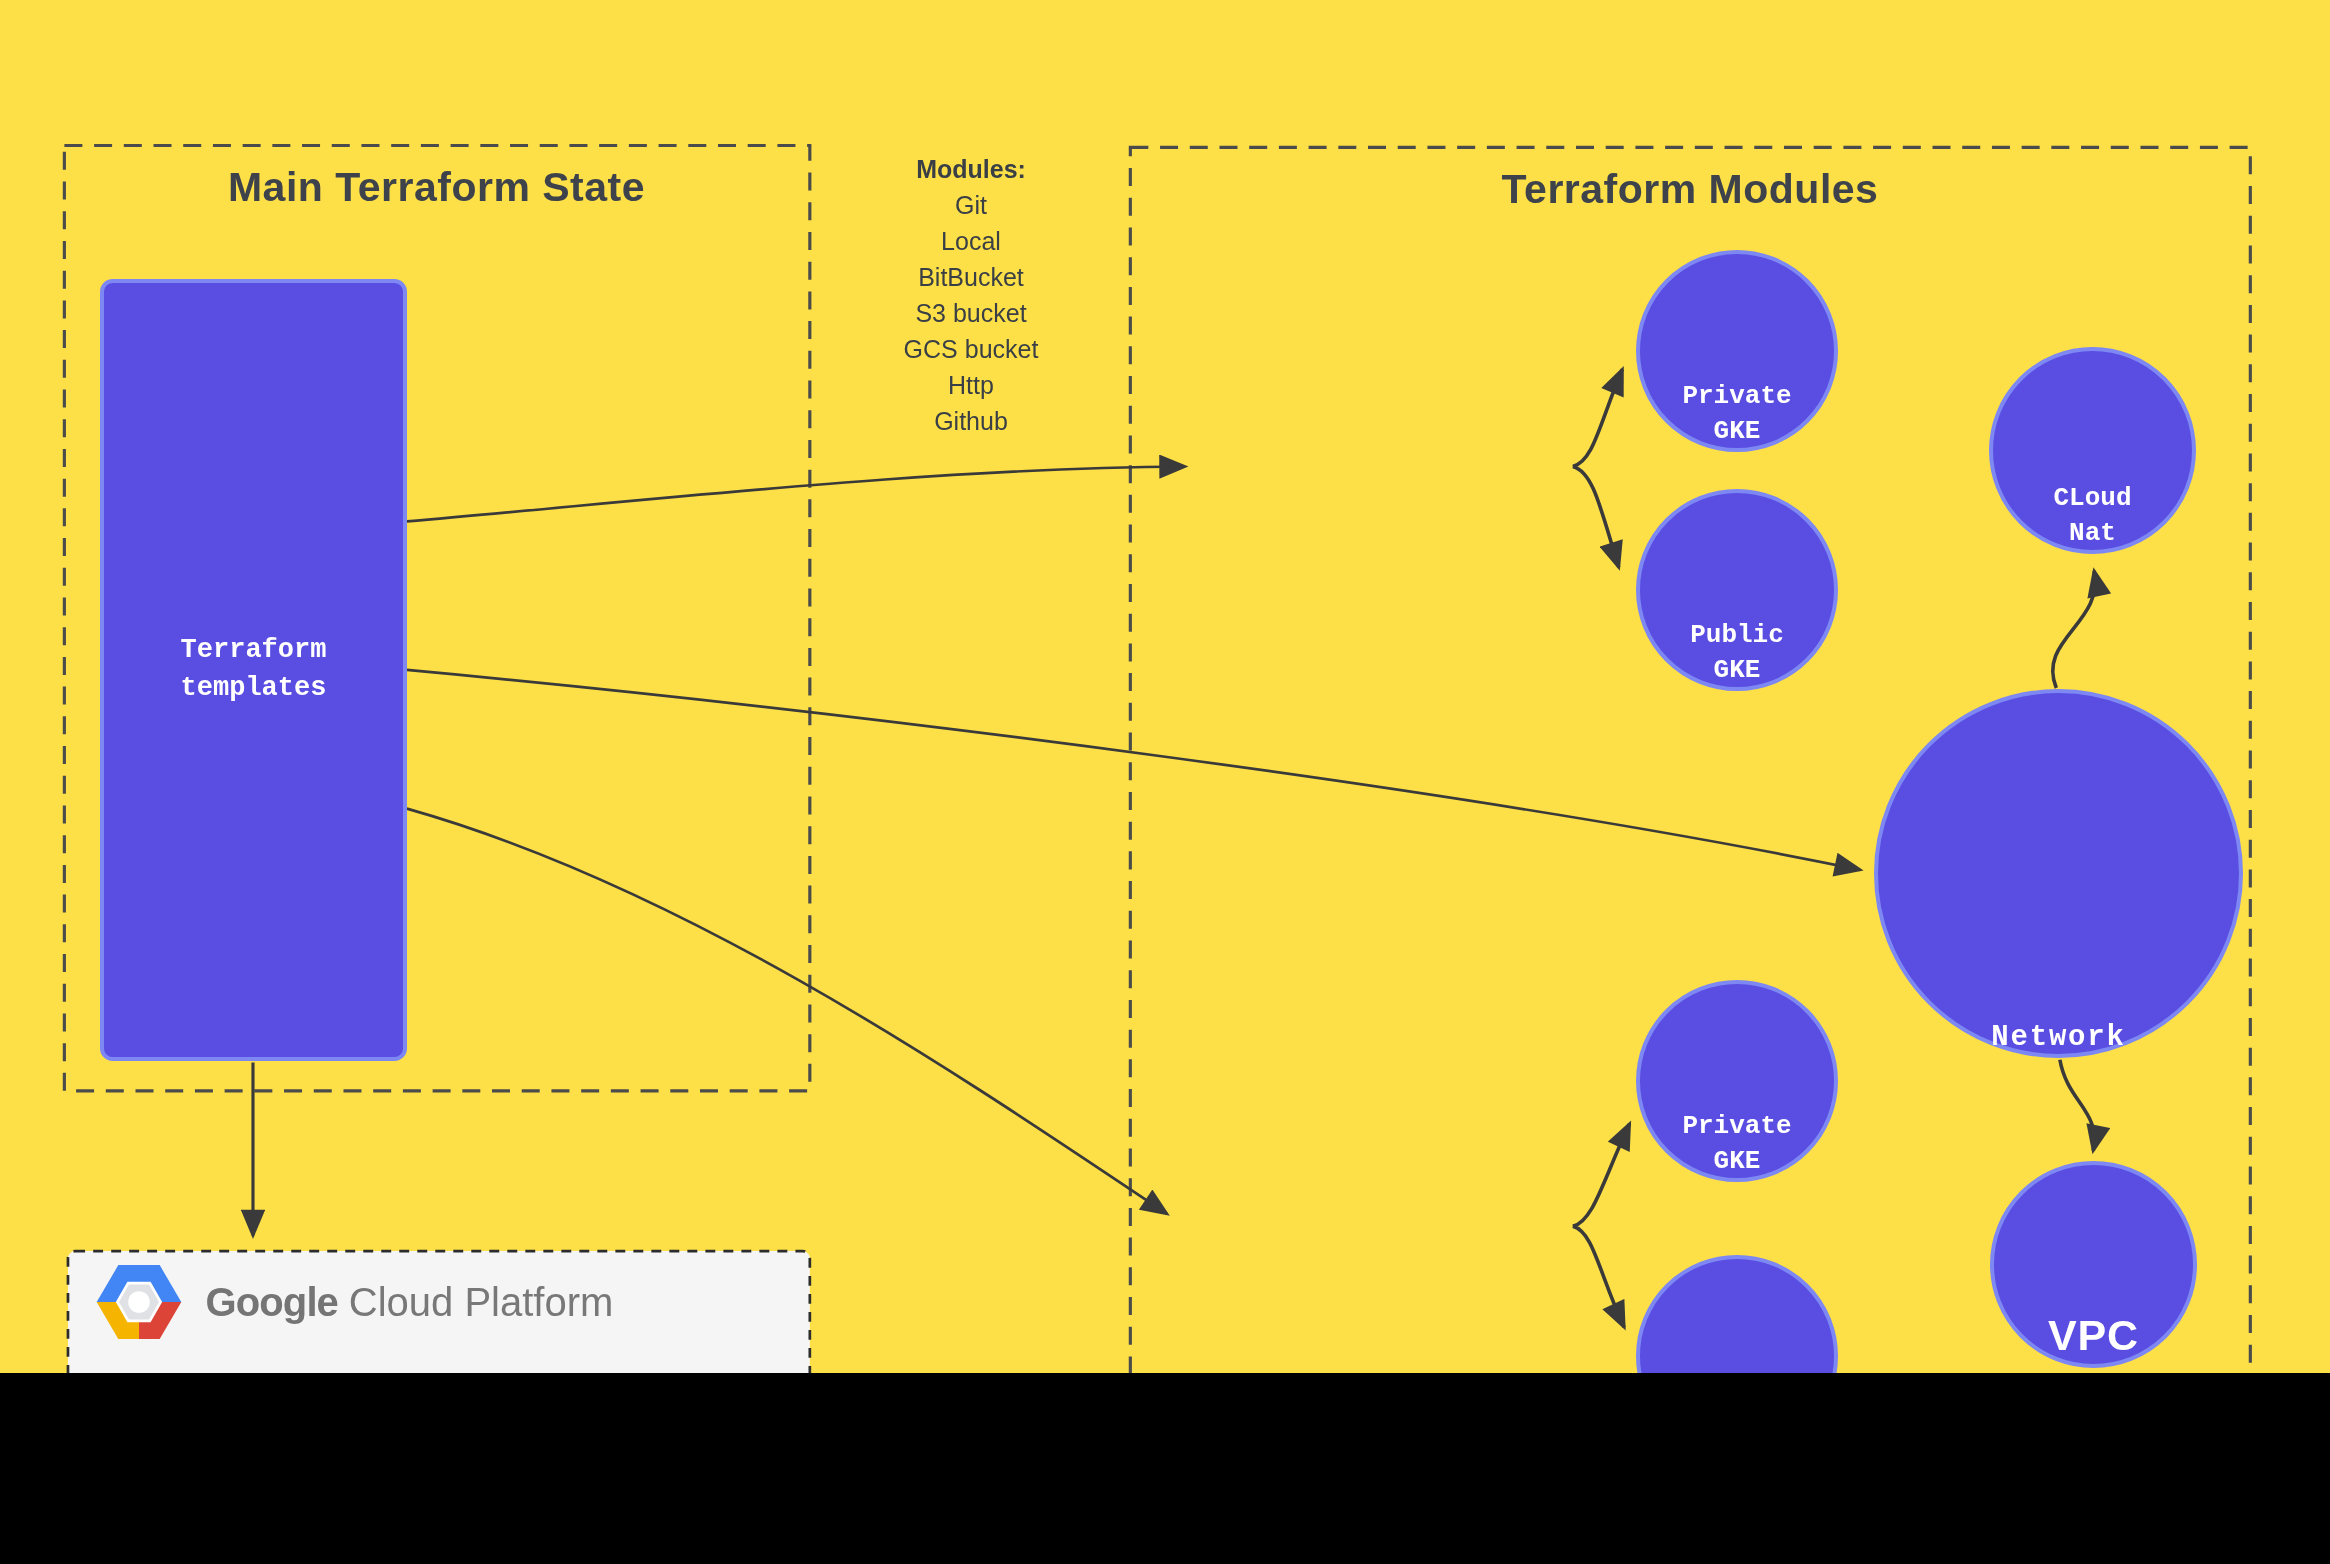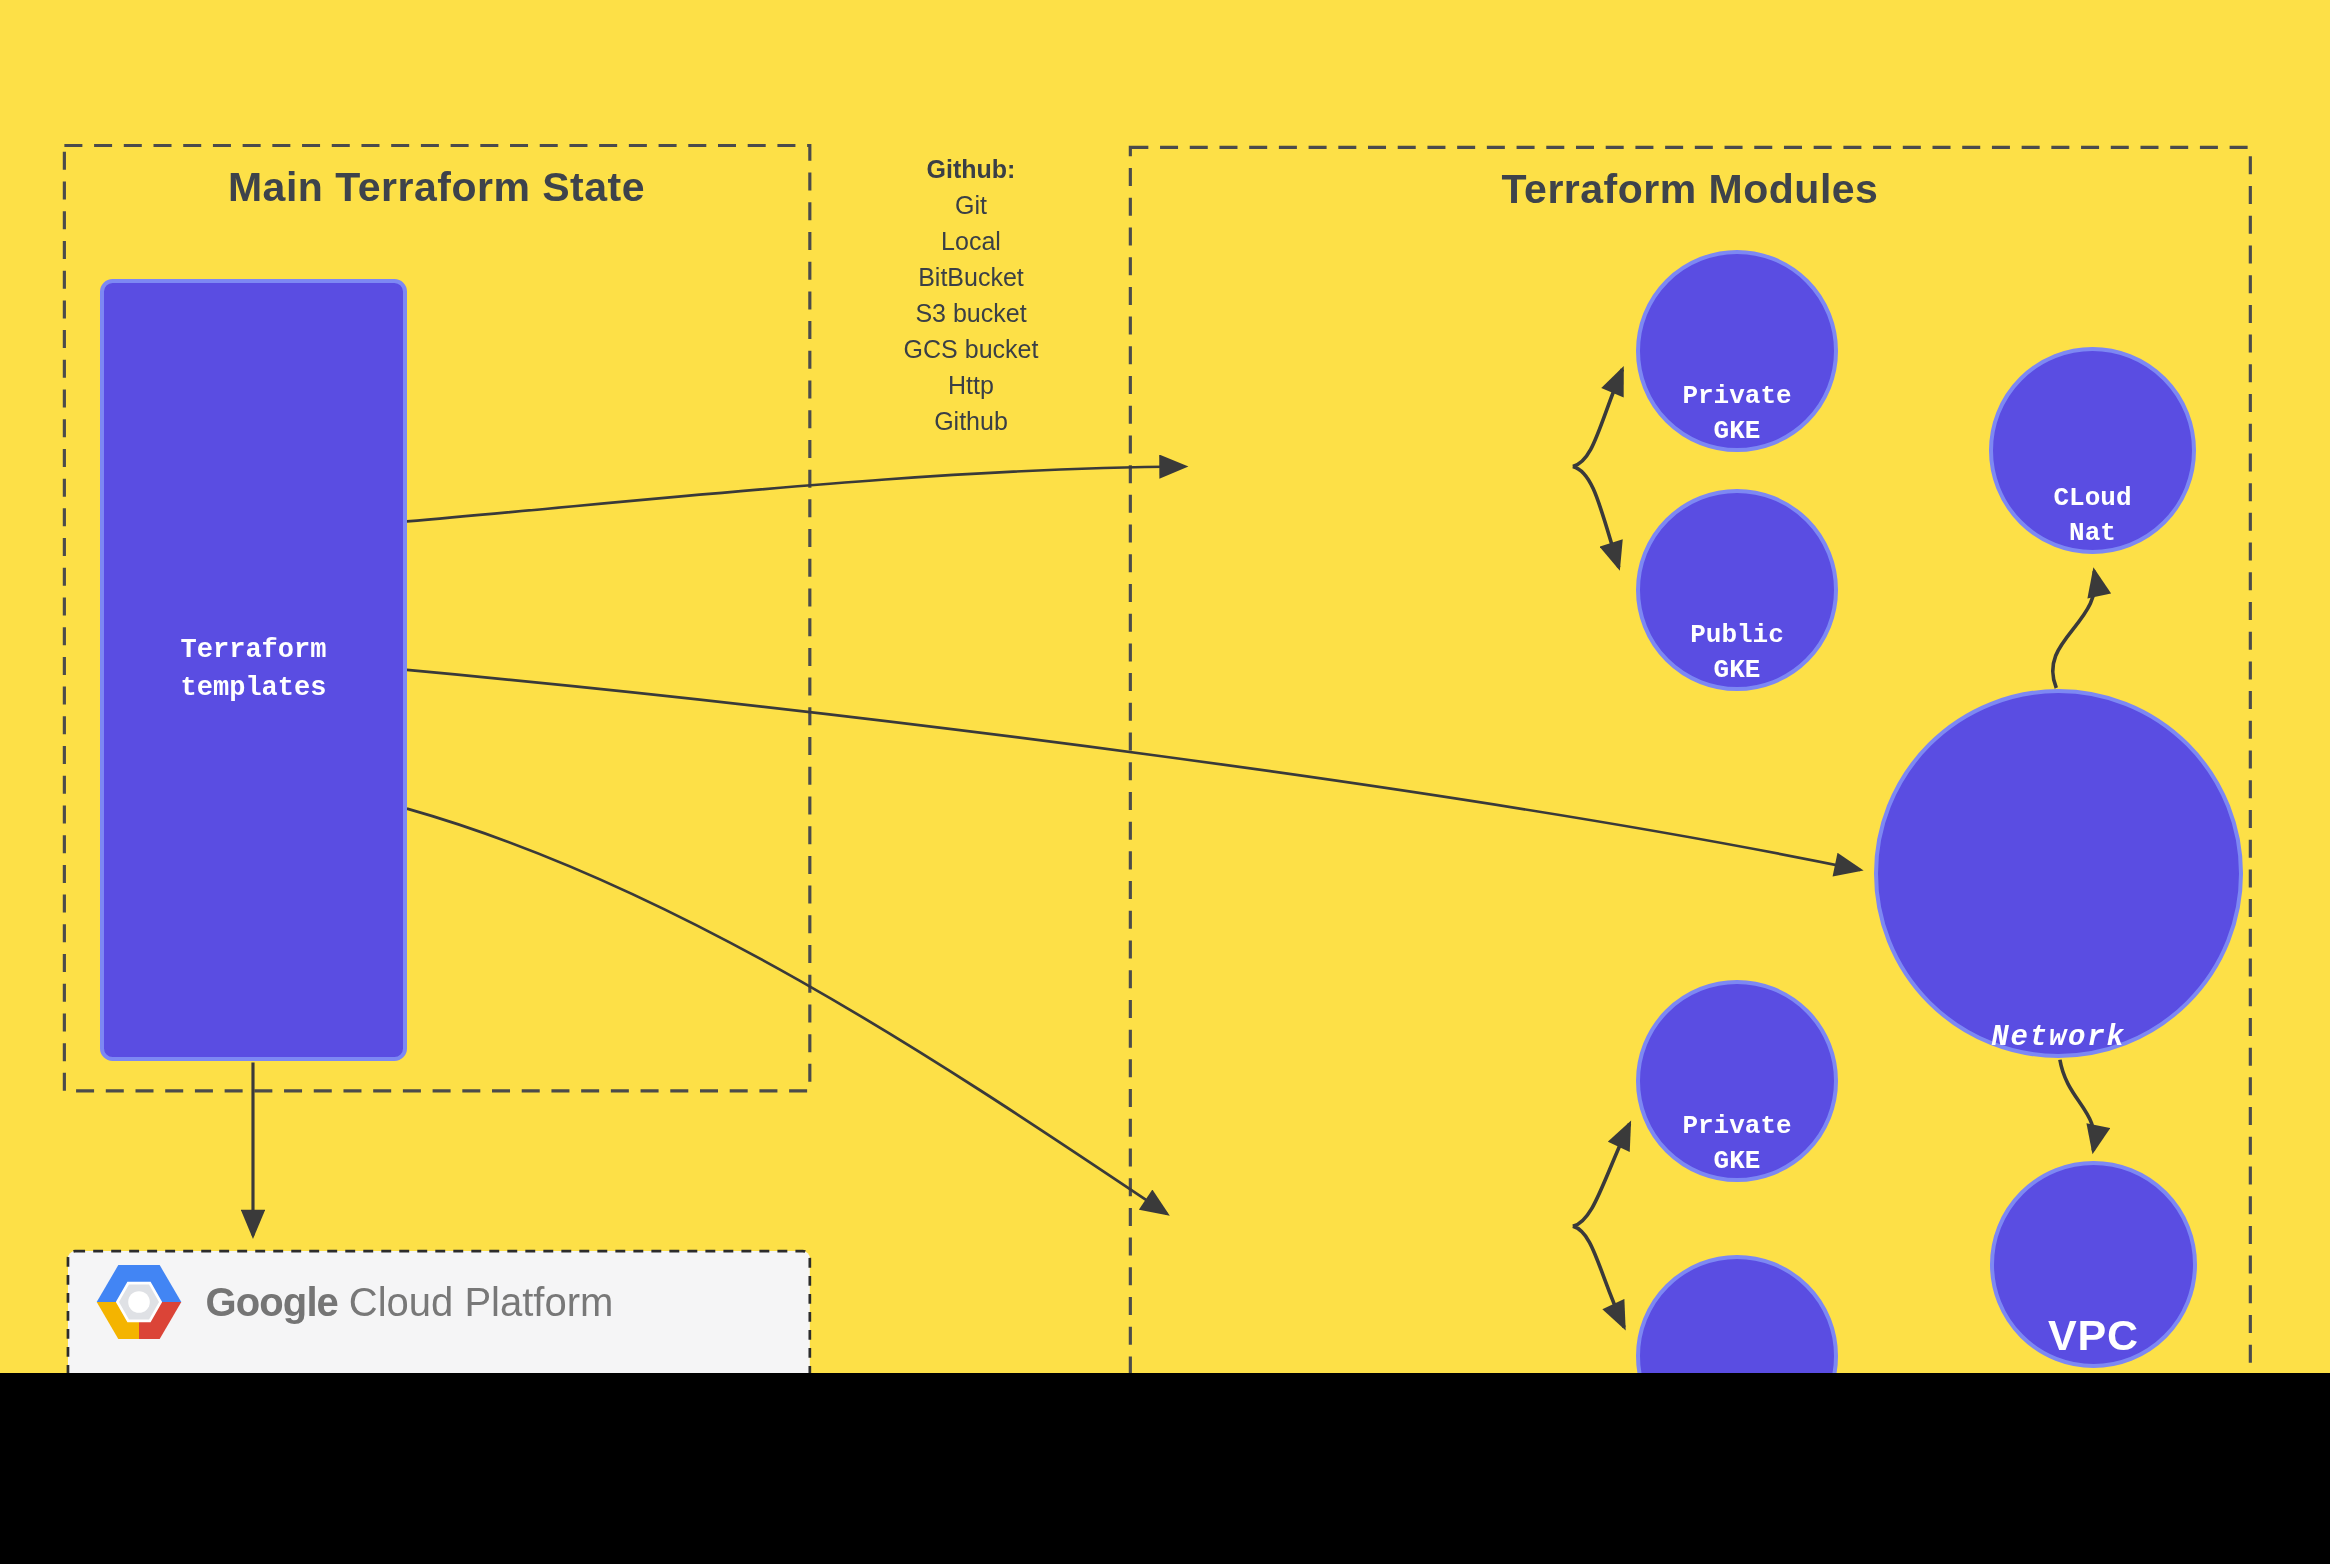--- a/index.html
+++ b/index.html
@@ -76,21 +76,21 @@
     <path d="M 1747 1362 C 1770 1368 1776 1414 1804 1474" fill="none" stroke="#3a3a3a" stroke-width="4" marker-end="url(#ah)"></path>
 
     <path d="M 2284 764 C 2262 710 2338 692 2326 634" fill="none" stroke="#3a3a3a" stroke-width="4" marker-end="url(#ah)"></path>
     <path d="M 2288 1177 C 2296 1224 2334 1234 2325 1278" fill="none" stroke="#3a3a3a" stroke-width="4" marker-end="url(#ah)"></path>
   </svg>
 
   <div class="box-title" style="left:63px;top:164px;width:747px;">Main Terraform State</div>
   <div class="box-title" style="left:1130px;top:166px;width:1120px;">Terraform Modules</div>
 
   <div class="sources">
-    <span class="src-head">Github:</span>
+    <span class="src-head">Modules:</span>
     <span class="src-item">Git</span>
     <span class="src-item">Local</span>
     <span class="src-item">BitBucket</span>
     <span class="src-item">S3 bucket</span>
     <span class="src-item">GCS bucket</span>
     <span class="src-item">Http</span>
     <span class="src-item">Github</span>
   </div>
 
   <div class="rect-node">
@@ -103,21 +103,21 @@
   </div>
 
   <div class="node small" style="left:1636px;top:489px;width:202px;height:202px;">
     <span style="max-width:126px;">Public GKE</span>
   </div>
 
   <div class="node small" id="node-cloud-nat" style="left:1989px;top:347px;width:207px;height:207px;">
     <span>CLoud Nat</span>
   </div>
 
-  <div class="node big" style="left:1874px;top:689px;width:369px;height:369px;letter-spacing:1.8px;font-style:italic;">
+  <div class="node big" style="left:1874px;top:689px;width:369px;height:369px;letter-spacing:1.8px;">
     <span>Network</span>
   </div>
 
 
   <div class="node small" id="node-private-gke-bottom" style="left:1636px;top:980px;width:202px;height:202px;">
     <span>Private GKE</span>
   </div>
 
   <div class="node small" style="left:1636px;top:1255px;width:202px;height:202px;">
     <span>Mysql</span>

